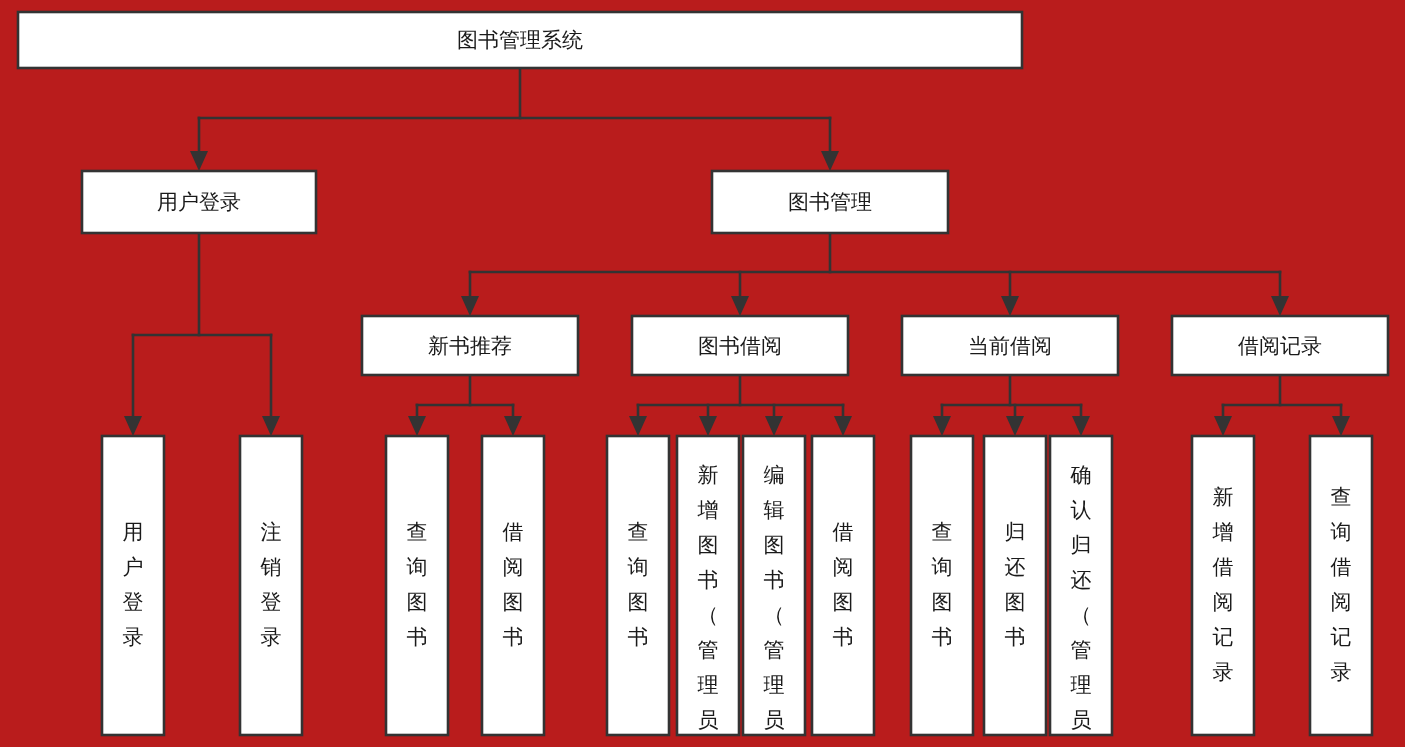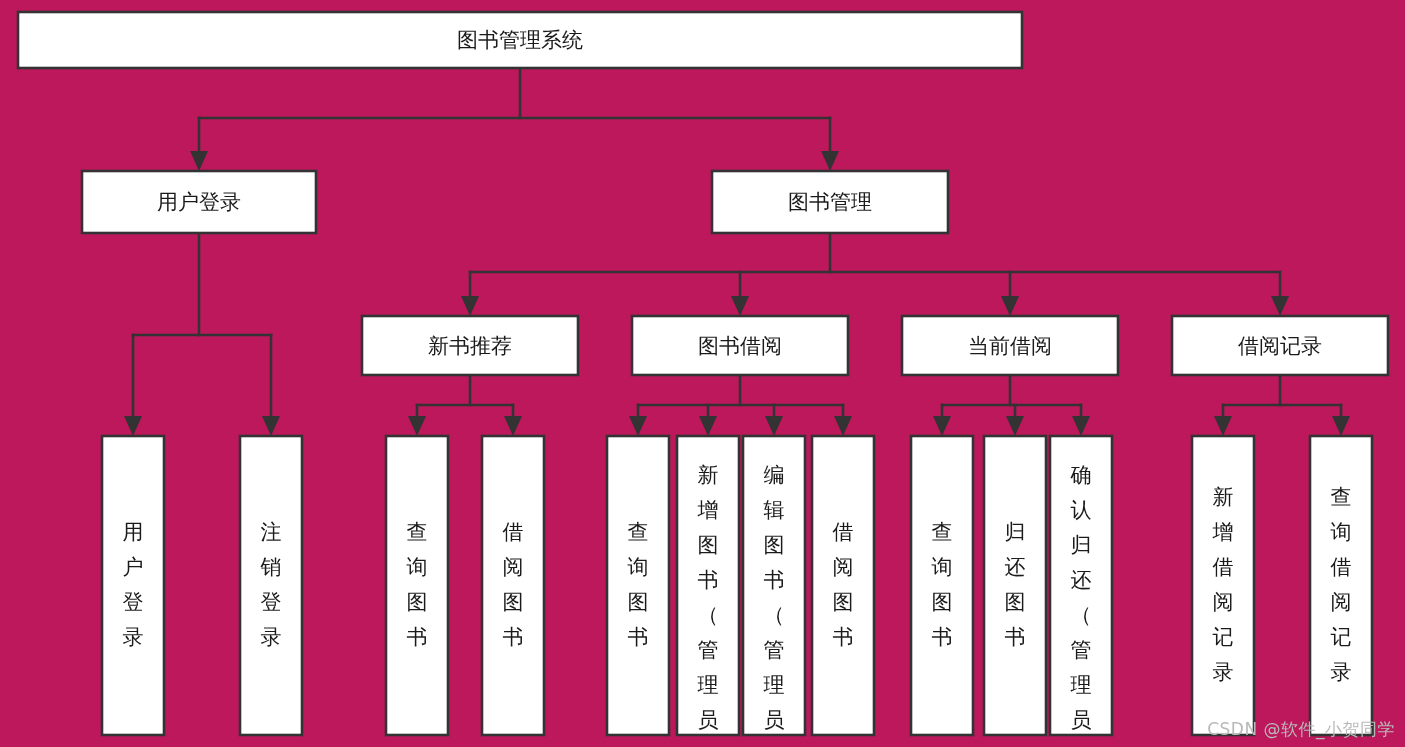--- a/index.html
+++ b/index.html
@@ -11,21 +11,21 @@
   body {
     width: 1405px;
     height: 747px;
     overflow: hidden;
     font-family: "DejaVu Sans", "Liberation Sans", sans-serif;
   }
   #diagram-root {
     position: relative;
     width: 1405px;
     height: 747px;
-    background: #be185d;
+    background: #b91c1c;
     text-decoration: underline;
   }
   #diagram-svg {
     position: absolute;
     left: 0;
     top: 0;
     width: 1405px;
     height: 747px;
   }
   .node-box {
@@ -202,14 +202,13 @@
         <g>
           <rect x="1192" y="436" width="62" height="299" class="node-box"></rect>
           <text x="1223" y="0" class="node-label leaf-label-col"><tspan x="1223" y="498">新</tspan><tspan x="1223" y="533">增</tspan><tspan x="1223" y="568">借</tspan><tspan x="1223" y="603">阅</tspan><tspan x="1223" y="638">记</tspan><tspan x="1223" y="673">录</tspan></text>
         </g>
         <g>
           <rect x="1310" y="436" width="62" height="299" class="node-box"></rect>
           <text x="1341" y="0" class="node-label leaf-label-col"><tspan x="1341" y="498">查</tspan><tspan x="1341" y="533">询</tspan><tspan x="1341" y="568">借</tspan><tspan x="1341" y="603">阅</tspan><tspan x="1341" y="638">记</tspan><tspan x="1341" y="673">录</tspan></text>
         </g>
       </g>
   </svg>
-  <div class="watermark">CSDN @软件_小贺同学</div>
 </div>
 
 </body></html>

